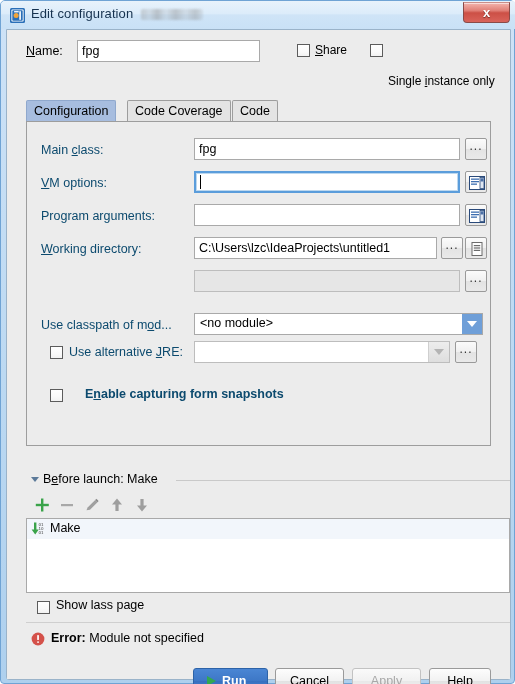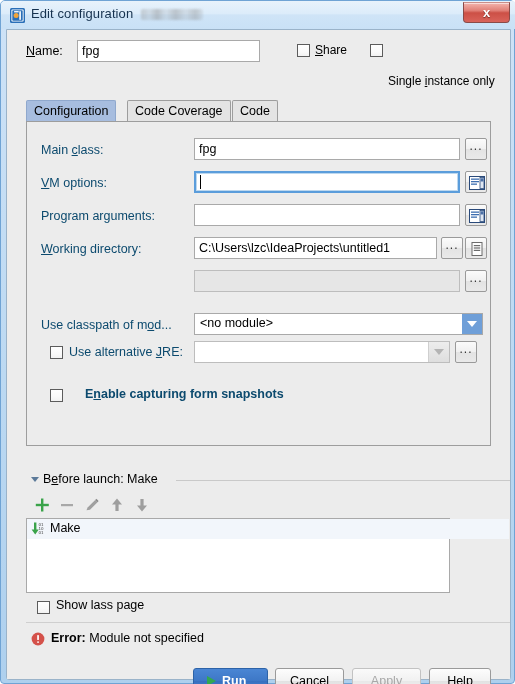--- a/index.html
+++ b/index.html
@@ -260,21 +260,21 @@
     position: absolute; left: 150px; top: 8px;
     width: 334px; height: 1px;
     background: #c9c9c9;
   }
 
   .bl-toolbar { position: absolute; left: 24px; top: 464px; width: 200px; height: 22px; }
   .tb-ico { position: absolute; top: 0; width: 22px; height: 22px; cursor: default; }
 
   .bl-list {
     position: absolute; left: 19px; top: 488px;
-    width: 424px; height: 75px;
+    width: 484px; height: 75px;
     box-sizing: border-box;
     border: 1px solid #a9a9a9;
     background: #ffffff;
   }
   .bl-row {
     position: absolute; left: 0; top: 0;
     width: 482px; height: 20px;
     background: #f2f6fb;
   }
   .bl-row-ico { position: absolute; left: 3px; top: 2px; width: 16px; height: 16px; }

